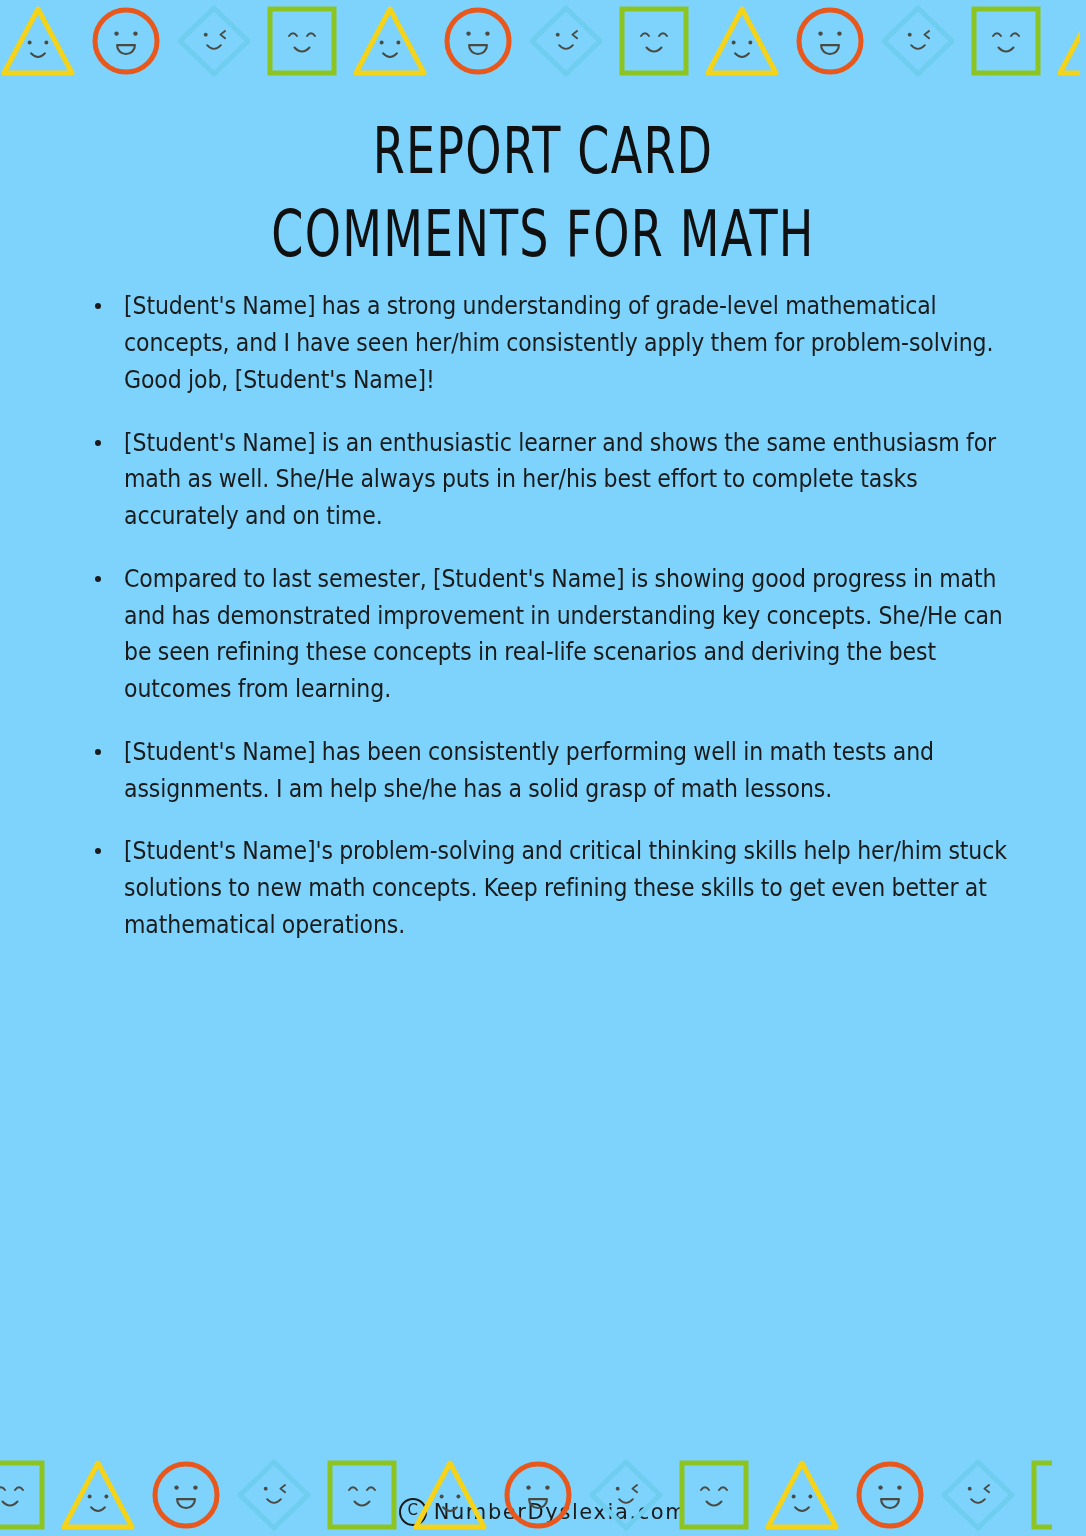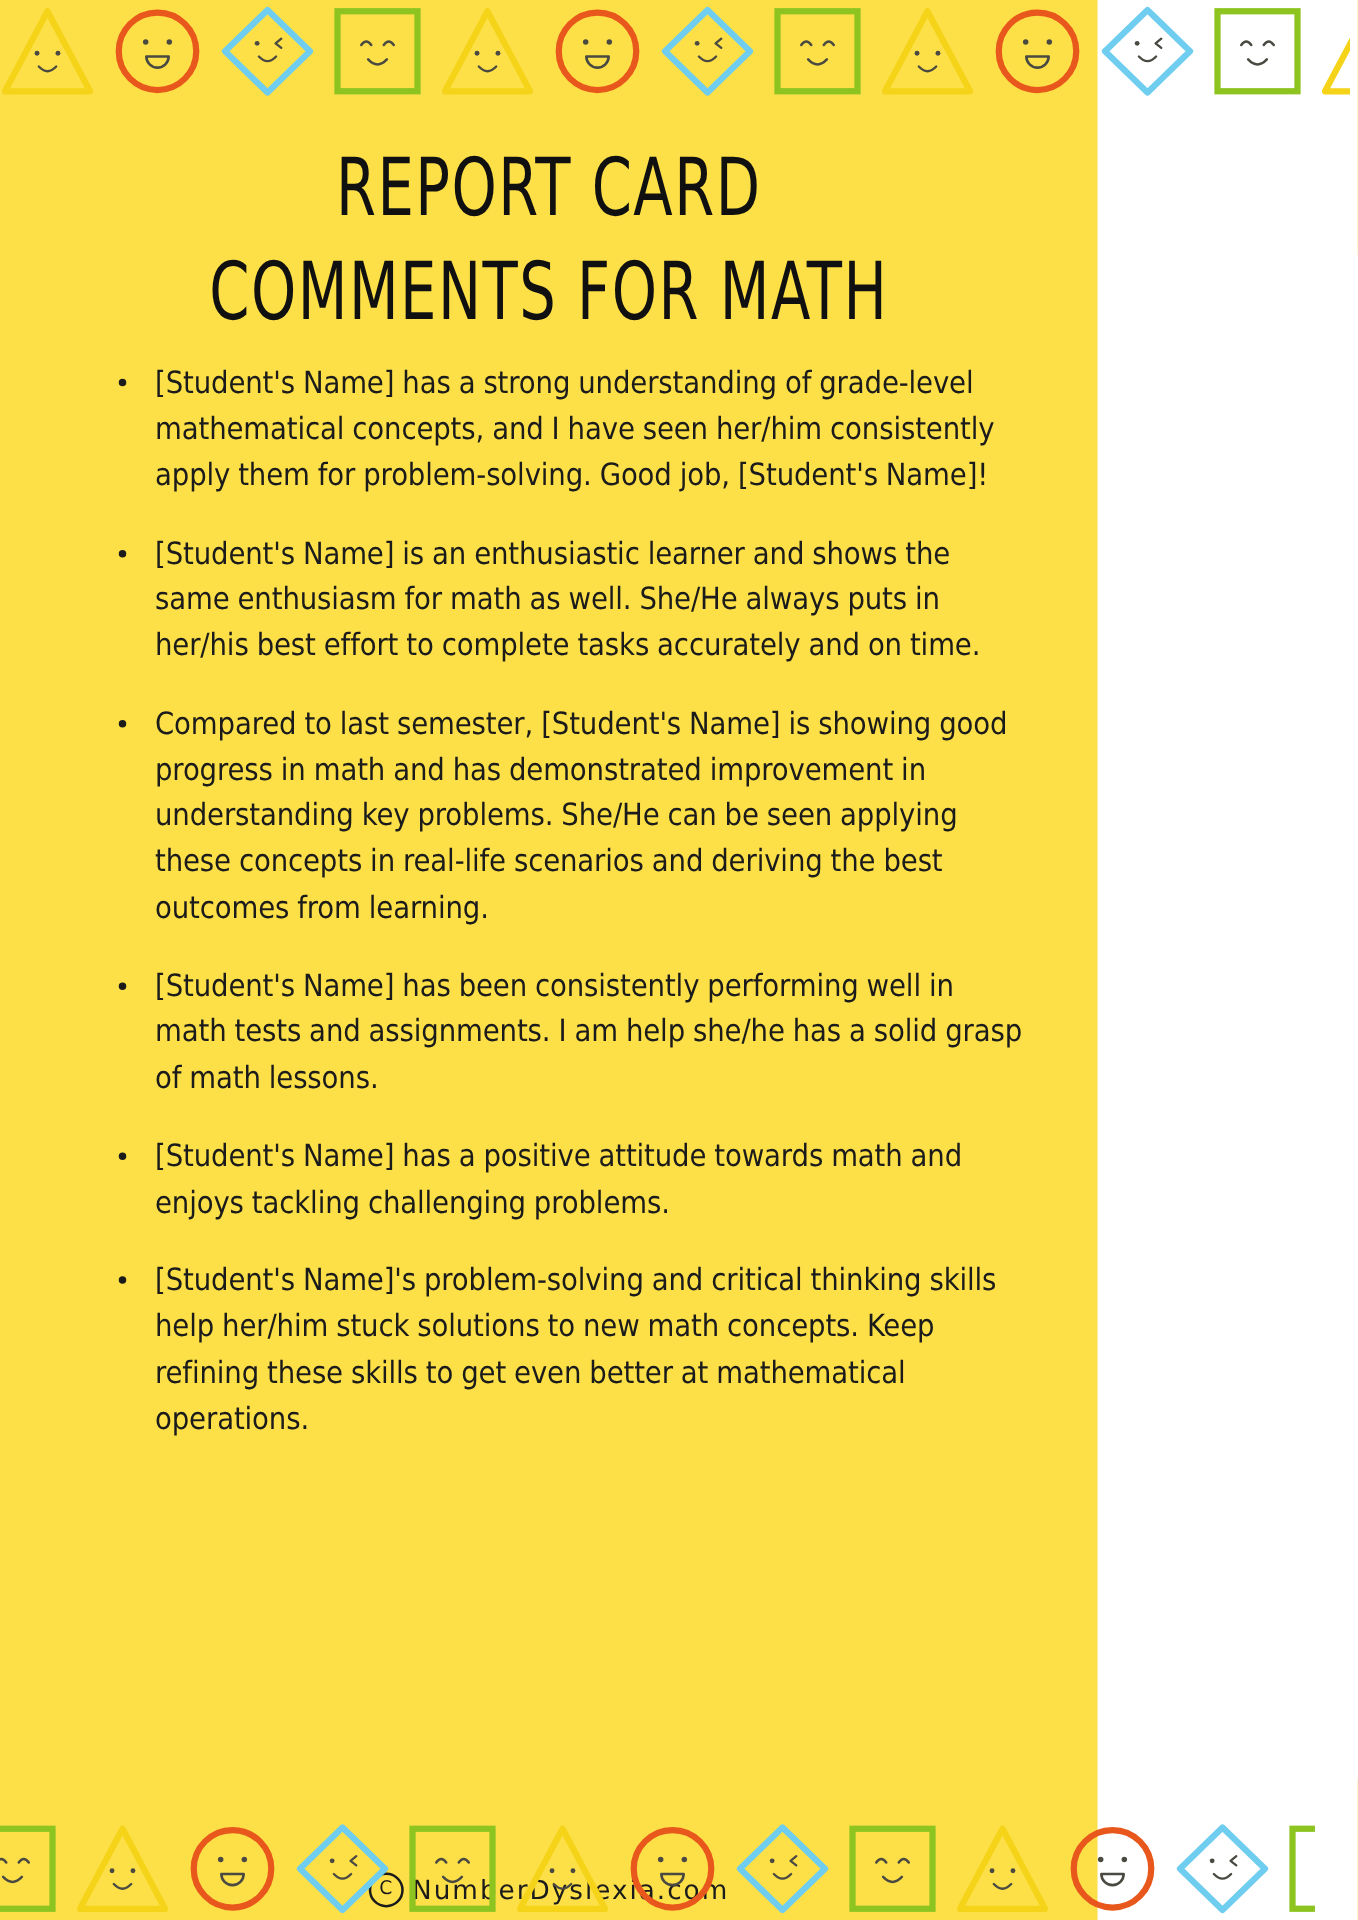--- a/index.html
+++ b/index.html
@@ -10,24 +10,24 @@
   }
   body {
     width: 1086px;
     height: 1536px;
     overflow: hidden;
     font-family: "Liberation Sans", sans-serif;
     position: relative;
   }
 
   .page {
-    width: 878px;
+    width: 1086px;
     height: 1536px;
     position: relative;
-    background: #fde047;
+    background: #7dd3fc;
     display: flex;
     flex-direction: column;
   }
 
   
   .shape-border {
     width: 1086px;
     height: 82px;
     display: flex;
     align-items: center;
@@ -246,23 +246,22 @@
     </div>
 
   <div class="title-block">
     <div class="title-line">REPORT CARD</div>
     <div class="title-line">COMMENTS FOR MATH</div>
   </div>
 
   <ul class="comments" id="comments-list">
       <li class="comment-item">[Student's Name] has a strong understanding of grade-level mathematical concepts, and I have seen her/him consistently apply them for problem-solving. Good job, [Student's Name]!</li>
       <li class="comment-item">[Student's Name] is an enthusiastic learner and shows the same enthusiasm for math as well. She/He always puts in her/his best effort to complete tasks accurately and on time.</li>
-      <li class="comment-item">Compared to last semester, [Student's Name] is showing good progress in math and has demonstrated improvement in understanding key problems. She/He can be seen applying these concepts in real-life scenarios and deriving the best outcomes from learning.</li>
+      <li class="comment-item">Compared to last semester, [Student's Name] is showing good progress in math and has demonstrated improvement in understanding key concepts. She/He can be seen refining these concepts in real-life scenarios and deriving the best outcomes from learning.</li>
       <li class="comment-item">[Student's Name] has been consistently performing well in math tests and assignments. I am help she/he has a solid grasp of math lessons.</li>
-      <li class="comment-item">[Student's Name] has a positive attitude towards math and enjoys tackling challenging problems.</li>
       <li class="comment-item">[Student's Name]'s problem-solving and critical thinking skills help her/him stuck solutions to new math concepts. Keep refining these skills to get even better at mathematical operations.</li>
     </ul>
 
   <div class="footer">
     <span class="copyright-mark">C</span>
     <span class="footer-text">NumberDyslexia.com</span>
   </div>
 
   <div class="shape-border bottom" id="bottom-border">
       <div class="shape-cell">

